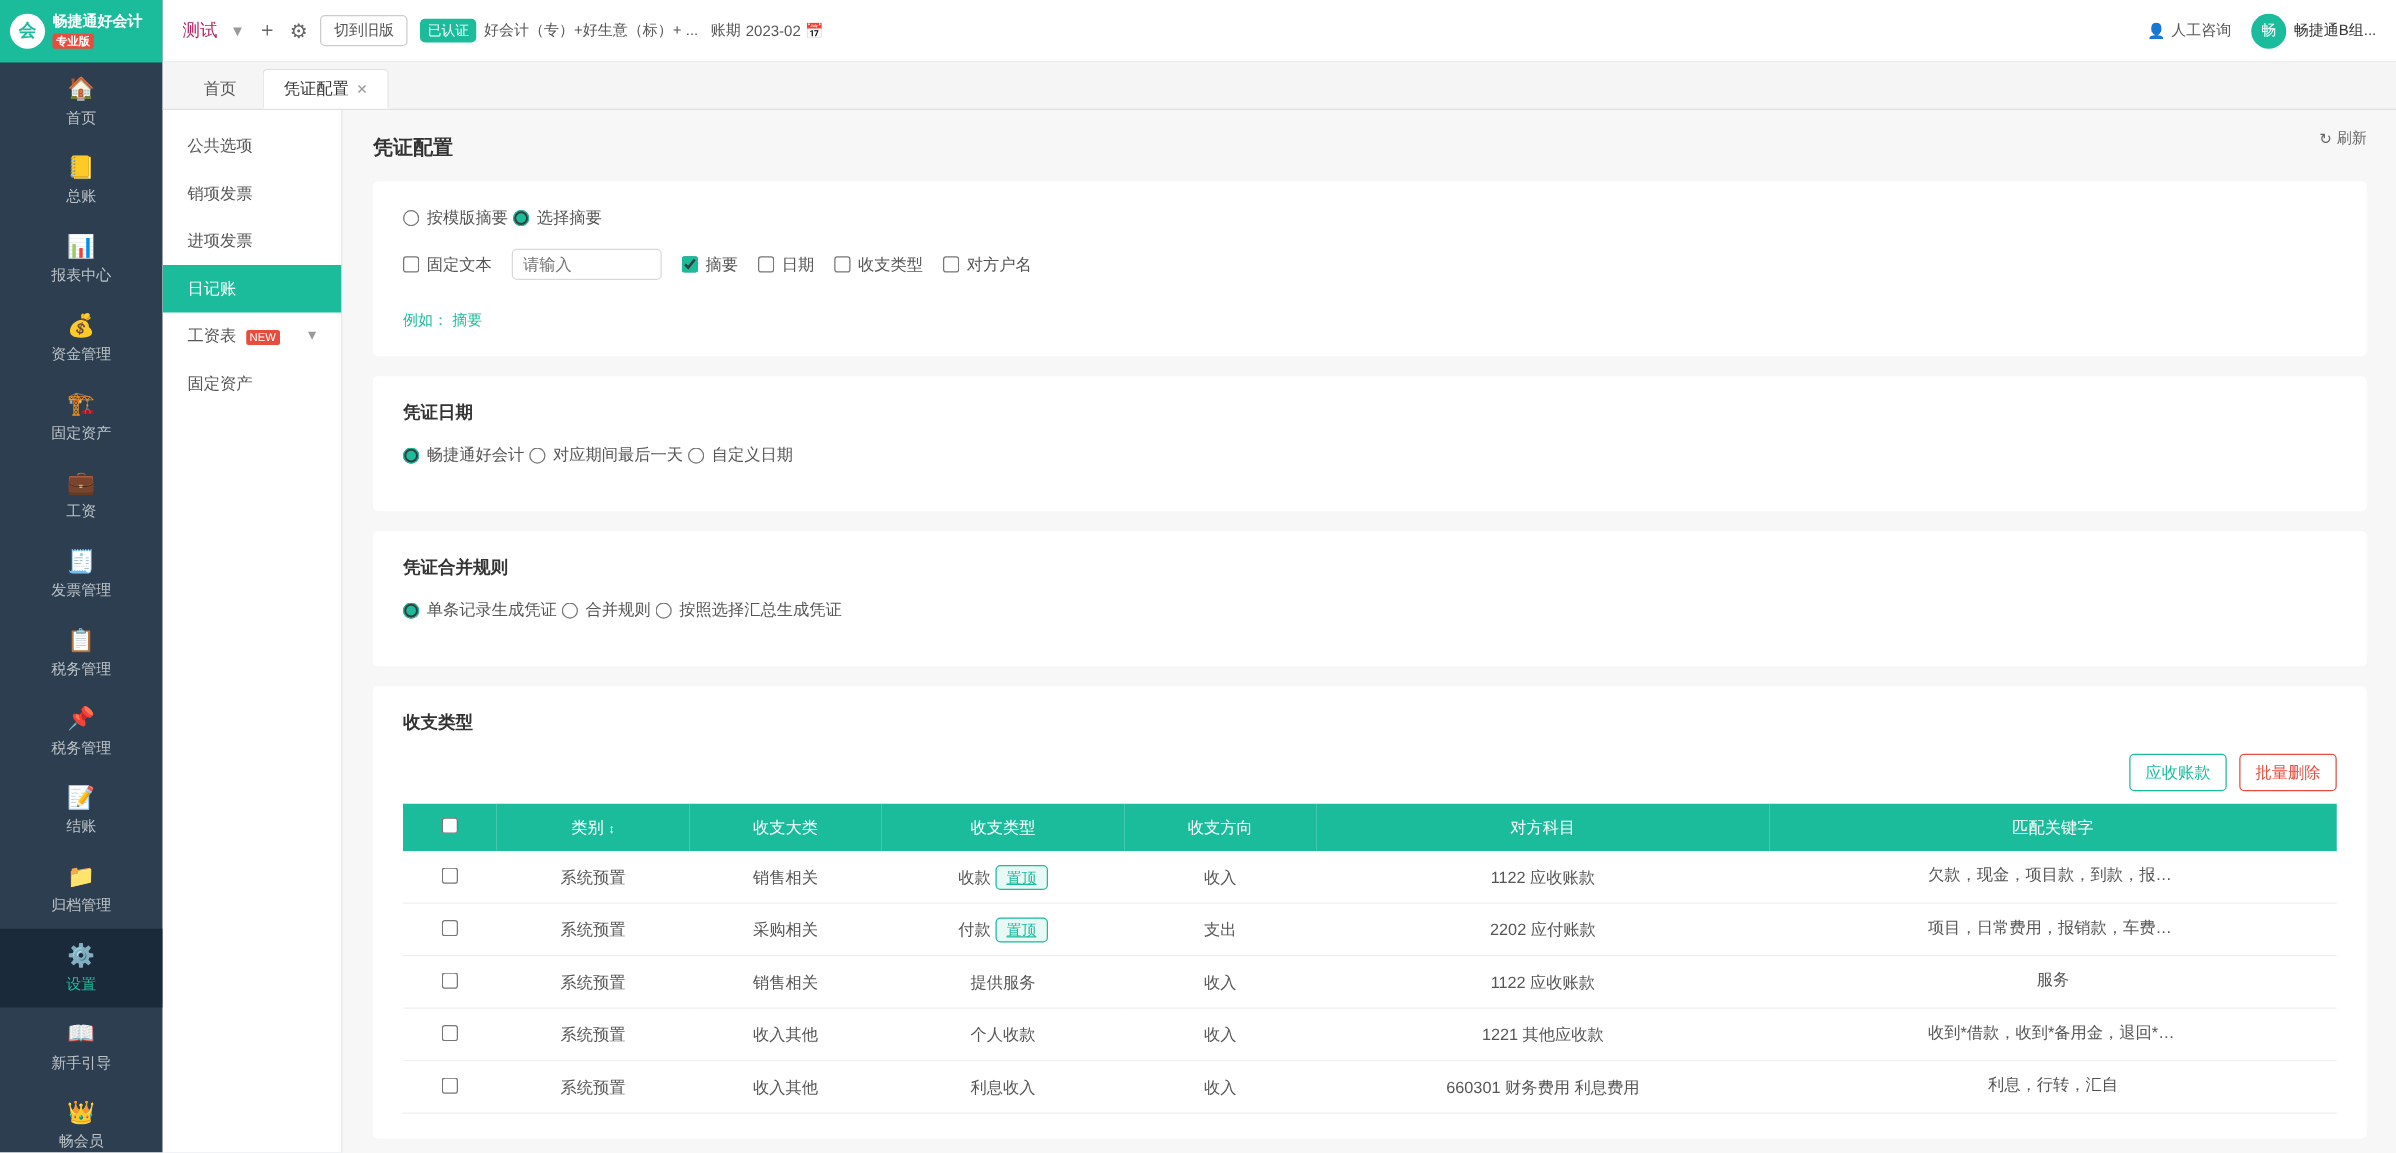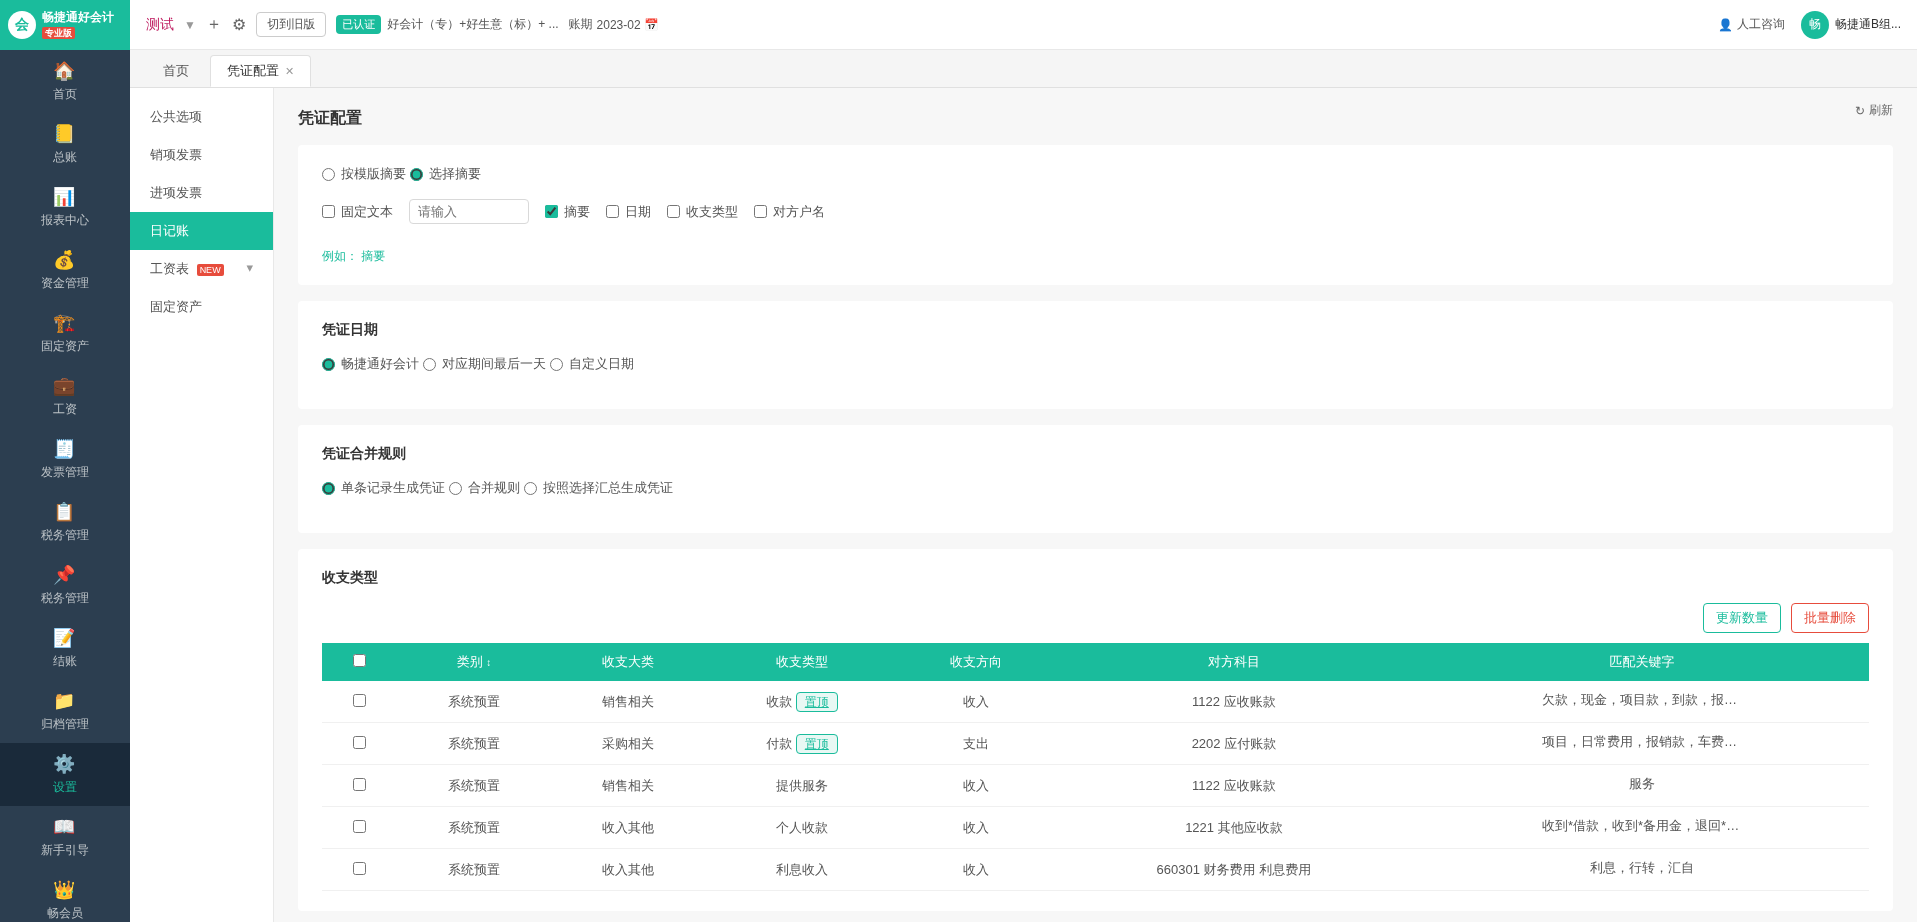--- a/index.html
+++ b/index.html
@@ -552,21 +552,21 @@
             <input type="radio" name="merge-rule" style="">
             <span>按照选择汇总生成凭证</span>
           </label>
         </div>
       </div>
 
       <div class="section">
         <div class="section-title">收支类型</div>
 
         <div class="table-toolbar">
-          <button class="btn-outline">更新数量</button>
+          <button class="btn-outline">应收账款</button>
           <button class="btn-danger-outline">批量删除</button>
         </div>
 
         <table class="data-table">
           <thead>
             <tr>
               <th>
                 <input type="checkbox" style="">
               </th>
               <th>

